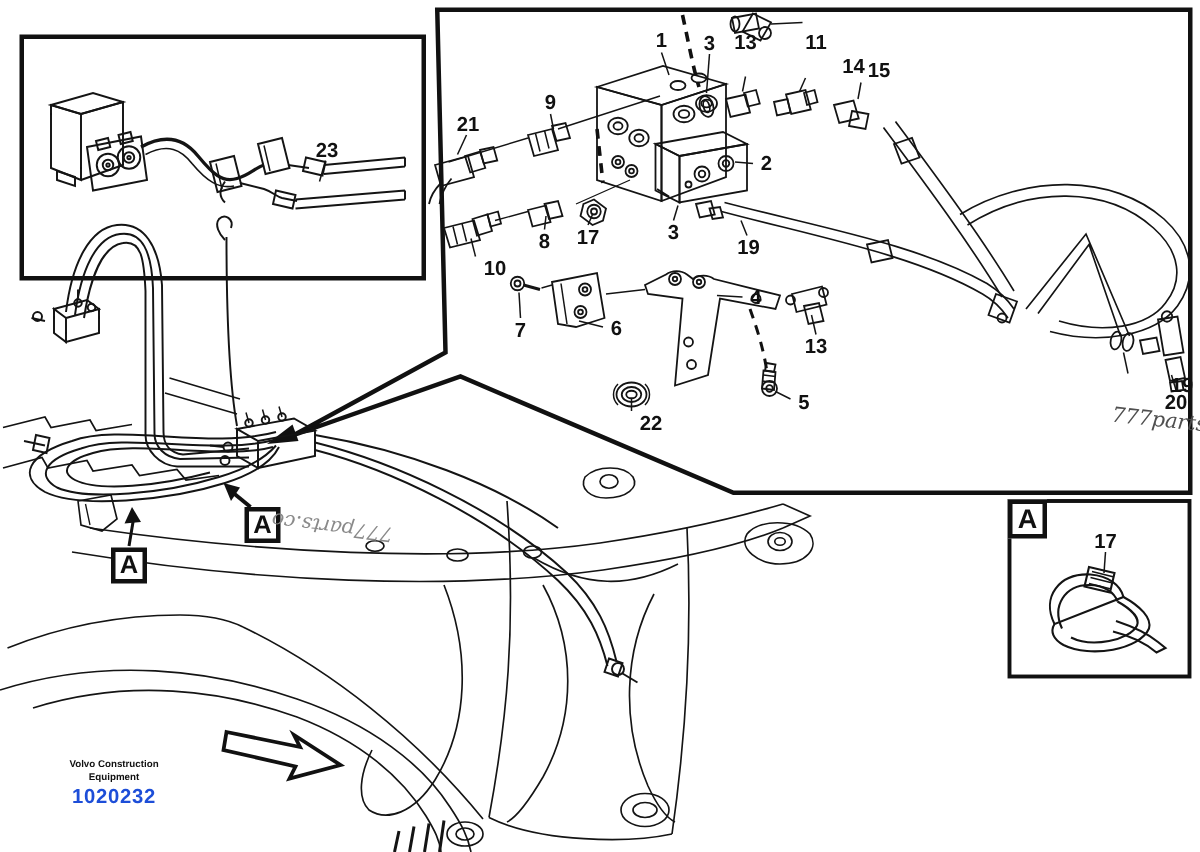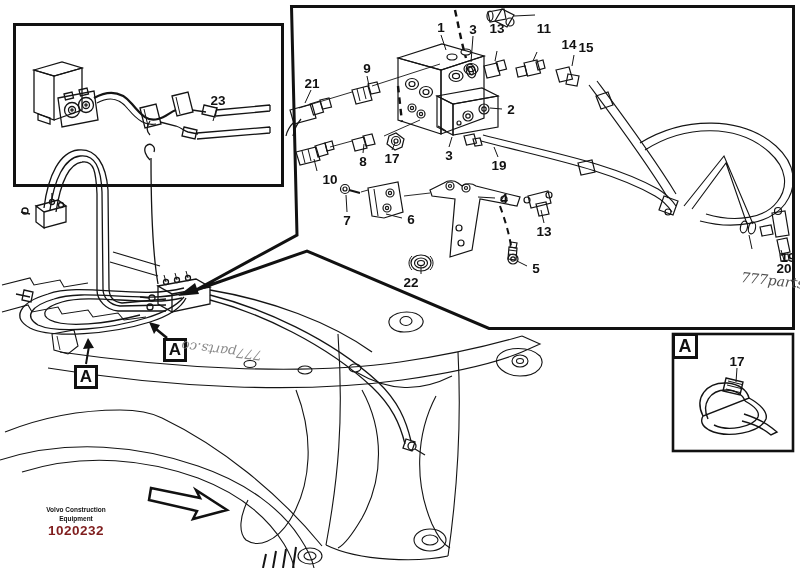--- a/index.html
+++ b/index.html
@@ -12,21 +12,21 @@
   .amarker{position:absolute;width:24px;height:24px;border:3px solid #111;background:#fff;
            box-sizing:border-box;display:flex;align-items:center;justify-content:center;
            font:700 17px "Liberation Sans",sans-serif;color:#111;}
   .amarker.tab{width:26px;height:26px;font-size:18px;border-width:3px;}
   .wm{position:absolute;white-space:nowrap;font:italic 14px "DejaVu Serif",serif;}
   .wm-right{left:741px;top:273px;color:#4f4f4f;transform:rotate(6deg);}
   .wm-flip{left:181px;top:343px;color:#8a8a8a;transform:rotate(187deg);font-size:13.5px;}
   .brand{position:absolute;left:27px;top:506px;width:98px;text-align:center;
          font:700 6.5px "Liberation Sans",sans-serif;color:#111;line-height:1.35;}
   .pn{position:absolute;left:27px;top:523px;width:98px;text-align:center;
-      font:700 13.5px "Liberation Sans",sans-serif;color:#7f1d1d;letter-spacing:.5px;}
+      font:700 13.5px "Liberation Sans",sans-serif;color:#1d4ed8;letter-spacing:.5px;}
 </style>
 </head>
 <body>
 
 <div class="page">
 
 <svg width="800" height="568" viewBox="0 0 800 568">
 
   <g stroke="#111" fill="none" stroke-width="3" stroke-linejoin="miter">
     <rect x="14.5" y="24.5" width="268" height="161"></rect>
@@ -336,21 +336,21 @@
       <div class="callout" style="left: 473px; top: 29px;">3</div>
       <div class="callout" style="left: 497px; top: 28px;">13</div>
       <div class="callout" style="left: 537px; top: 44px; margin-left: 32px;">14</div>
       <div class="callout" style="left: 586px; top: 47px;">15</div>
       <div class="callout" style="left: 544px; top: 231px;">13</div>
       <div class="callout" style="left: 392px; top: 158px;">17</div>
       <div class="callout" style="left: 499px; top: 165px;">19</div>
       <div class="callout" style="left: 788px; top: 257px;">19</div>
       <div class="callout" style="left: 784px; top: 268px; text-align: center;">20</div>
       <div class="callout" style="left: 312px; top: 83px;">21</div>
-      <div class="callout" style="left: 411px; top: 282px;">22</div>
+      <div class="callout" style="left: 434px; top: 282px;">22</div>
       <div class="callout" style="left: 218px; top: 100px;">23</div>
       <div class="callout" style="left: 737px; top: 361px;">17</div>
     </div>
   <div class="layer" id="amarker-layer">
       <div class="amarker" style="left: 74px; top: 365px;">A</div>
       <div class="amarker" style="left: 163px; top: 338px;">A</div>
       <div class="amarker tab" style="left: 672px; top: 333px;">A</div>
     </div>
 
   <div class="wm wm-right">777parts.c</div>

